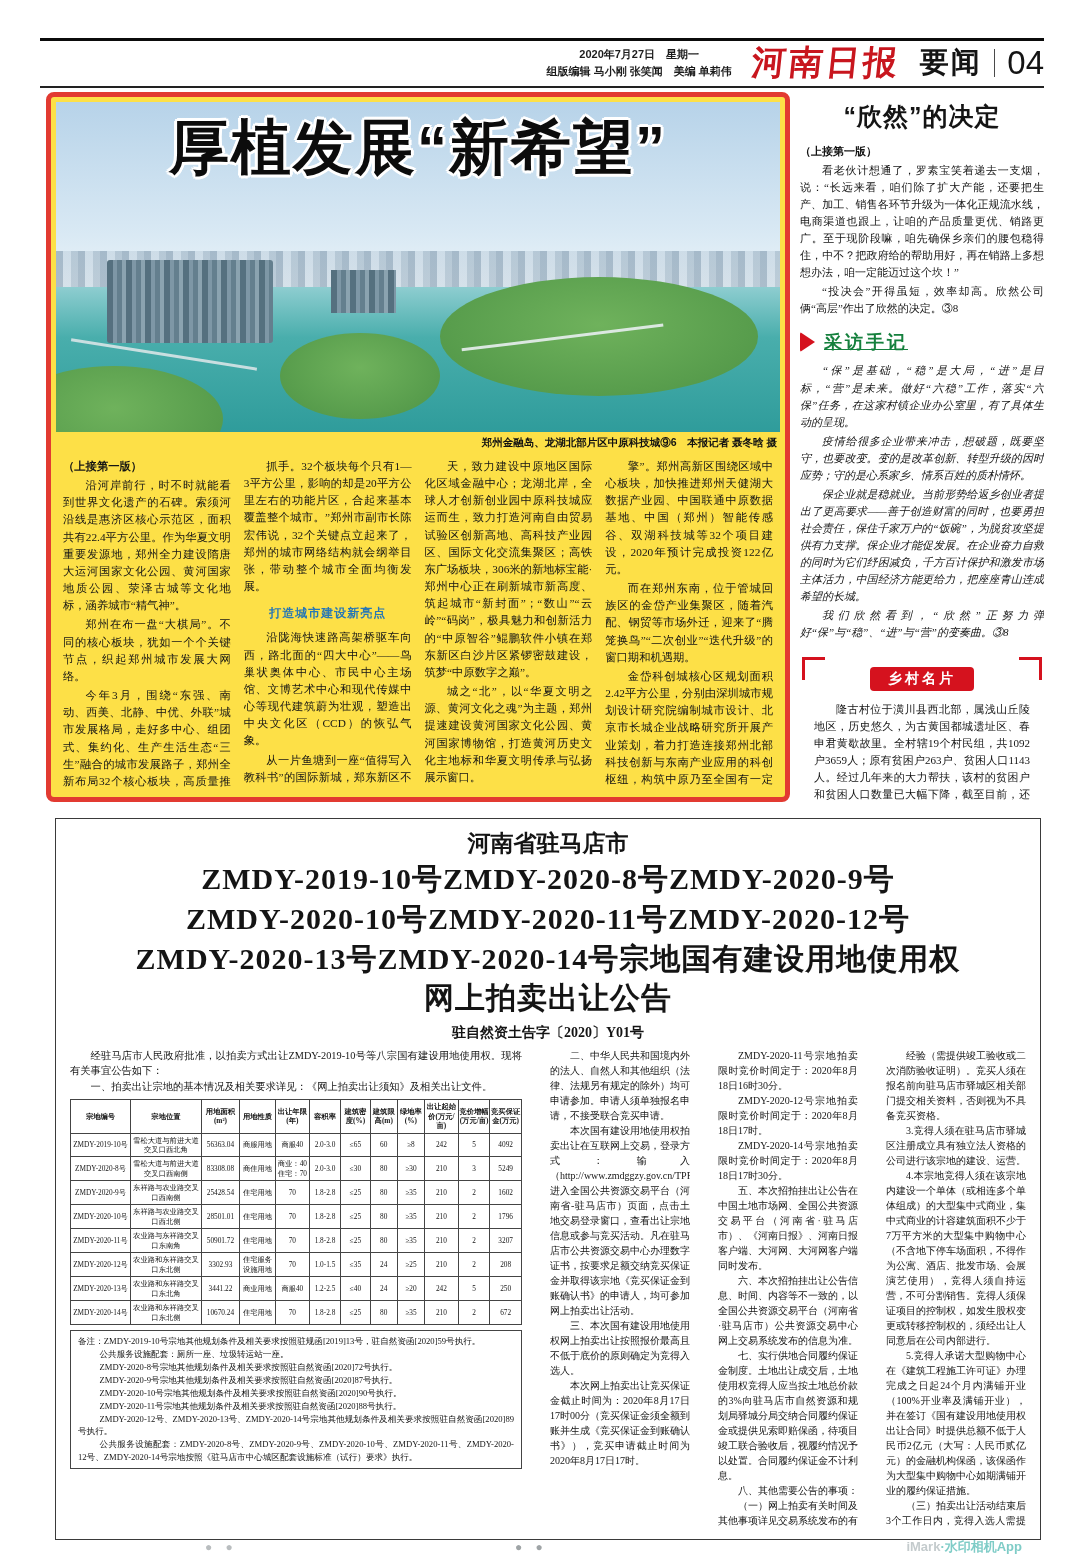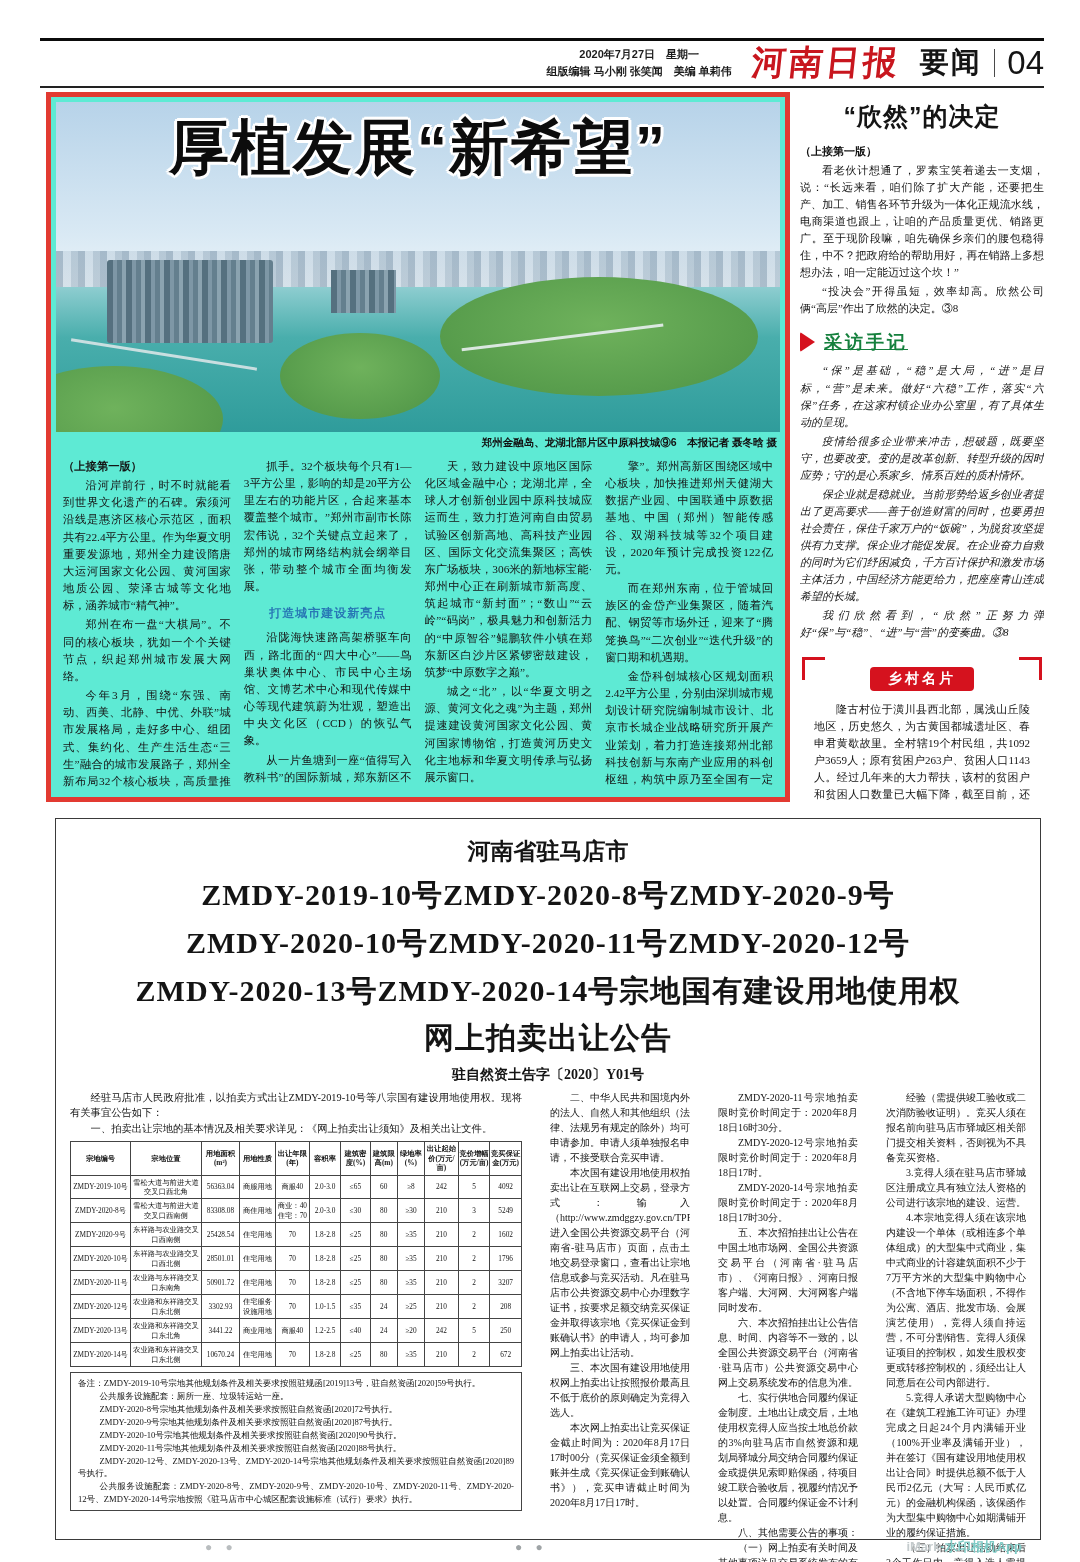--- a/index.html
+++ b/index.html
@@ -12,21 +12,21 @@
   .mh-meta{text-align:center;font-size:11px;line-height:1.55;color:#1c1c1c;font-weight:600;}
   .mh-logo{color:#c8161e;font-size:34px;font-weight:900;font-family:"Liberation Serif",serif;
            transform:skewX(-6deg);letter-spacing:3px;}
   .mh-section{display:flex;align-items:center;gap:12px;}
   .mh-sec-label{font-size:29px;font-weight:900;letter-spacing:2px;}
   .vbar{width:1.5px;height:28px;background:#4a4a4a;}
   .mh-page{font-size:33px;font-weight:400;}
   .masthead-rule{position:absolute;left:40px;right:36px;top:86px;border-top:2px solid #222;}
   
   .redbox{position:absolute;left:46px;top:92px;width:744px;height:710px;border:5px solid #e23a31;
-          border-radius:0;background:#5eead4;box-sizing:border-box;overflow:hidden;}
+          border-radius:8px;background:#fde047;box-sizing:border-box;overflow:hidden;}
   .photo{position:relative;margin:5px 5px 0;height:330px;overflow:hidden;}
   .ph-sky{position:absolute;inset:0;background:linear-gradient(180deg,#b7d3e9,#d9e9f4 40%,#eef5f9 58%,#e6eff6);}
   .ph-skyline{position:absolute;left:0;right:0;top:45%;height:13%;
       background:repeating-linear-gradient(90deg,rgba(118,144,166,.55) 0 7px,rgba(163,183,200,.30) 7px 15px,rgba(131,156,176,.45) 15px 22px);}
   .ph-water{position:absolute;left:0;right:0;top:56%;bottom:0;
       background:linear-gradient(180deg,#8ecdd0,#49aeac 35%,#2f9c9b);}
   .ph-green{position:absolute;background:radial-gradient(ellipse at 50% 40%,#6fb25c,#4d9345);border-radius:50%;}
   .ph-g1{right:3%;top:53%;width:44%;height:36%;}
   .ph-g2{left:31%;top:70%;width:22%;height:26%;}
   .ph-g3{left:-7%;bottom:-12%;width:30%;height:32%;}
@@ -59,21 +59,21 @@
   .sb-italic p{font-style:italic;}
   .mingpian{position:relative;margin:16px 2px 10px;padding:16px 12px 12px;}
   .corner{position:absolute;width:20px;height:20px;}
   .c-tl{left:0;top:0;border-left:3px solid #d5121e;border-top:3px solid #d5121e;}
   .c-tr{right:0;top:0;border-right:3px solid #d5121e;border-top:3px solid #d5121e;}
   .mp-badge{width:max-content;margin:-6px auto 10px;background:#d5121e;color:#fff;font-size:14px;
             font-weight:bold;padding:3px 18px;border-radius:4px;letter-spacing:3px;}
   
   .announce{position:absolute;left:55px;top:818px;width:986px;height:722px;border:1.5px solid #3a3a3a;
             padding:10px 14px 8px;box-sizing:border-box;font-family:"Liberation Serif",serif;}
-  .an-titles p{text-align:center;font-weight:900;margin:8px;line-height:1.32;font-family:"Liberation Serif",serif;}
+  .an-titles p{text-align:center;font-weight:900;margin:0;line-height:1.32;font-family:"Liberation Serif",serif;}
   .an-titles p.an-t1{font-size:23px;}
   .an-titles p.an-t2{font-size:30px;letter-spacing:1px;}
   .an-doc{text-align:center;font-weight:bold;font-size:14px;margin:6px 0 2px;}
   .an-body{display:flex;gap:28px;margin-top:6px;height:478px;overflow:hidden;}
   .an-left{width:452px;flex:none;}
   .an-intro p{font-size:10.3px;line-height:1.5;text-align:justify;text-indent:2em;margin:0;}
   .an-col{flex:1;overflow:hidden;}
   .an-col p{font-size:10px;line-height:1.5;text-align:justify;text-indent:2em;margin:0;}
   table.parcel{width:100%;border-collapse:collapse;margin-top:5px;table-layout:fixed;}
   table.parcel th,table.parcel td{border:1px solid #444;text-align:center;vertical-align:middle;

